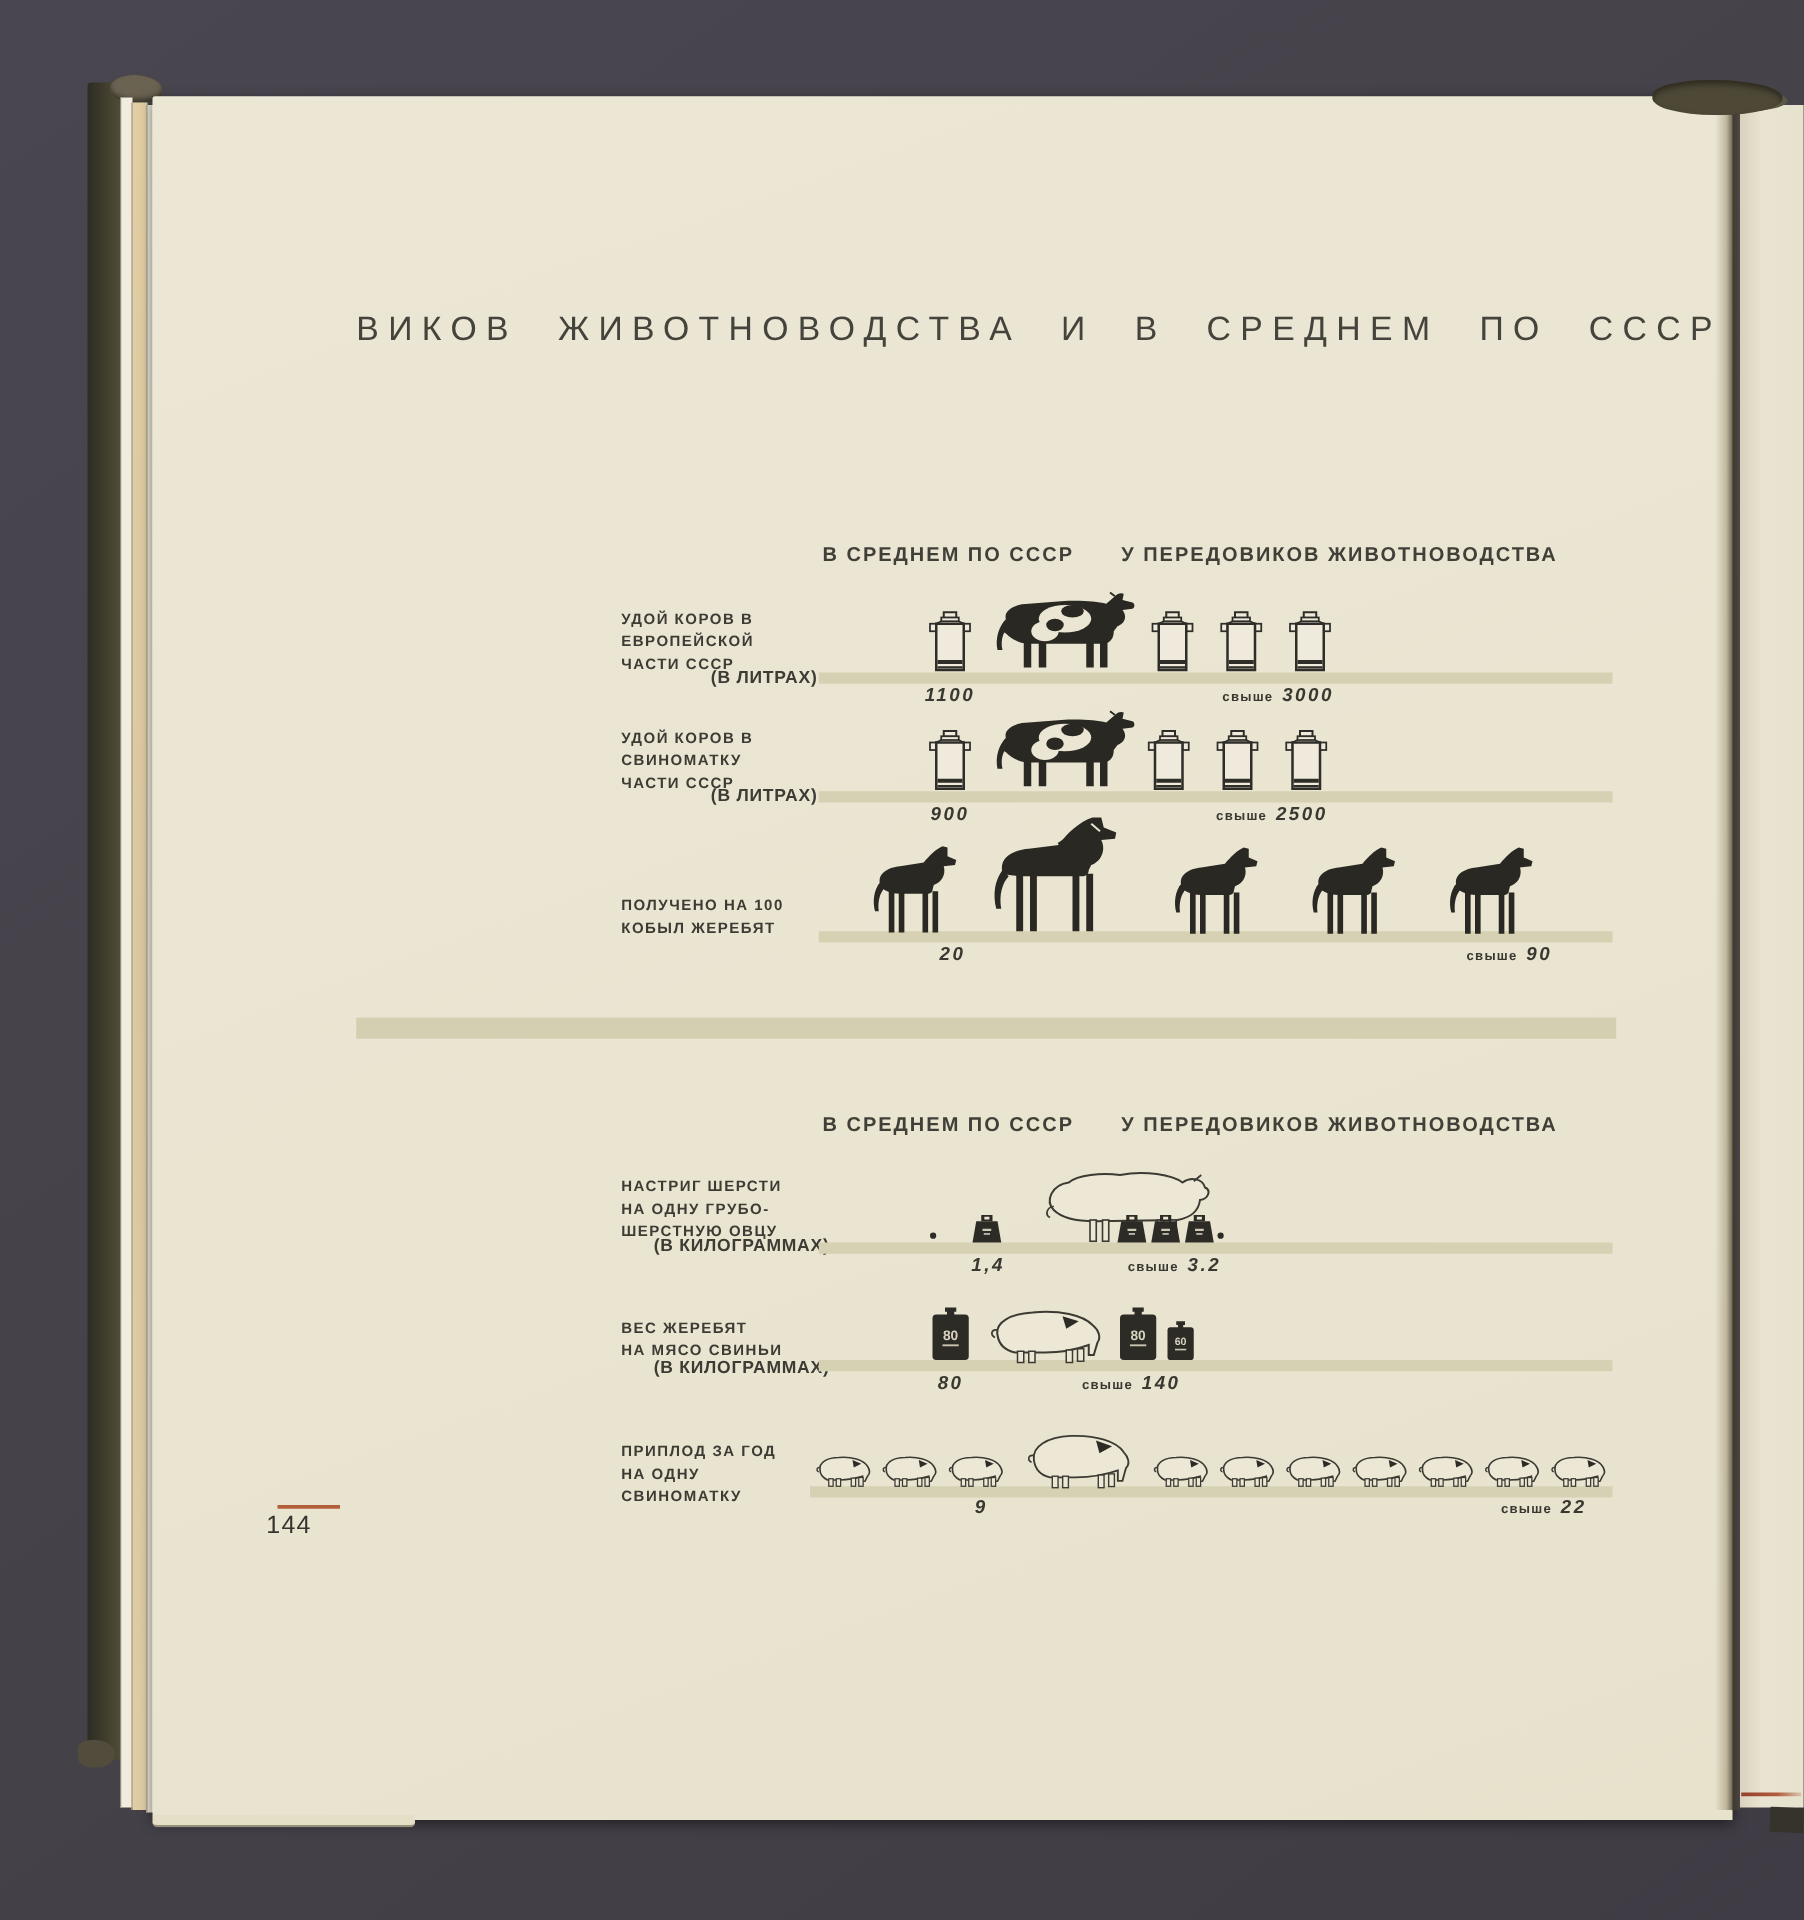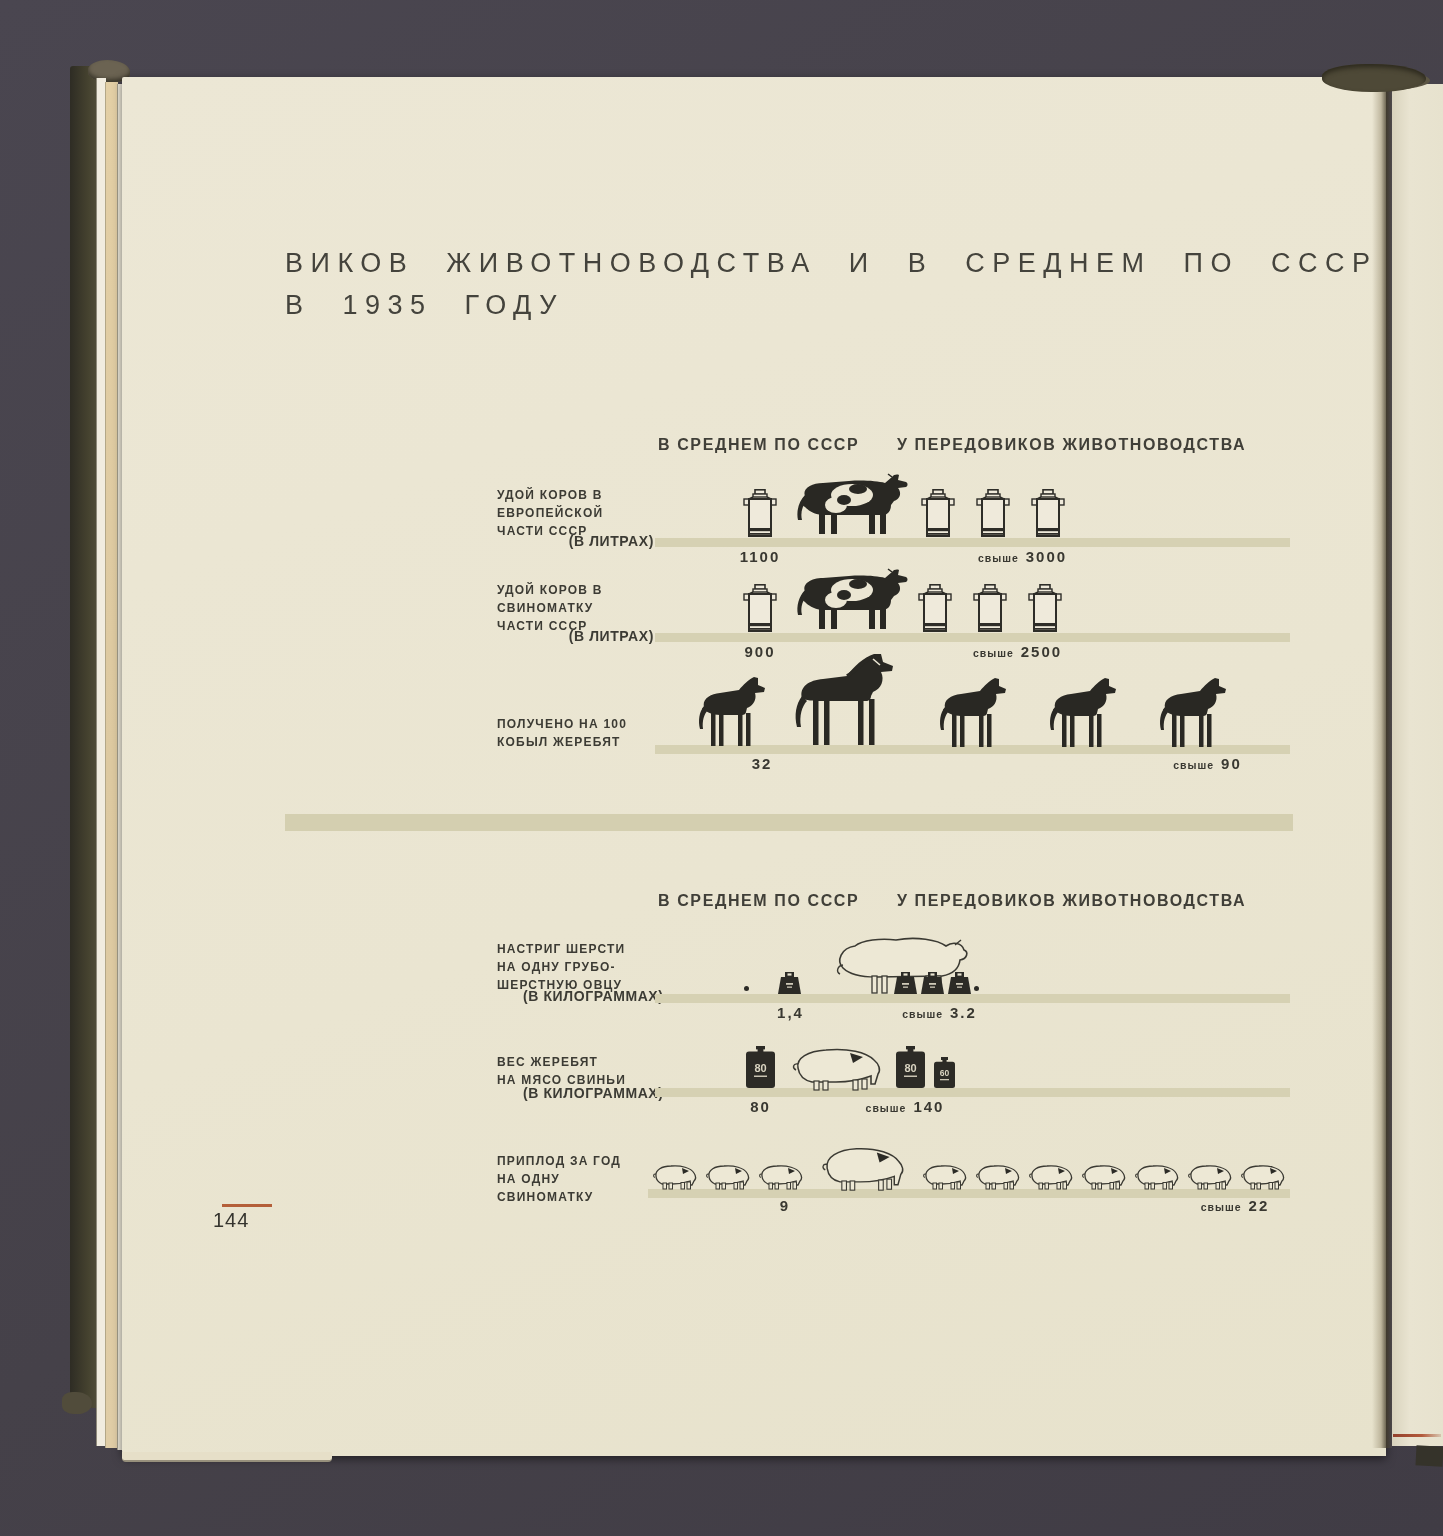--- a/index.html
+++ b/index.html
@@ -28,21 +28,21 @@
   .corner-dark{left:1416px;top:1446px;width:27px;height:20px;background:#35332a;transform:rotate(3deg);}
 
   
   .title-line{position:absolute;left:285px;width:1030px;color:#44433c;font-size:27px;letter-spacing:7.5px;word-spacing:17px;white-space:nowrap;}
   .col-header{position:absolute;color:#403f38;font-size:16px;font-weight:bold;letter-spacing:1.6px;white-space:nowrap;}
   .row-label{position:absolute;left:497px;color:#3c3b34;font-size:12px;font-weight:bold;letter-spacing:1.2px;line-height:18.5px;white-space:nowrap;}
   .unit-label{position:absolute;left:523px;width:131px;text-align:right;color:#3c3b34;font-size:14px;font-weight:bold;letter-spacing:.6px;white-space:nowrap;}
   .band{position:absolute;height:9px;background:#d6d1b3;}
   .divider{position:absolute;left:285px;top:814px;width:1008px;height:17px;background:#d4cfb0;}
   .value{position:absolute;display:flex;justify-content:center;align-items:baseline;gap:7px;color:#393831;}
-  .value .num{font-size:15px;font-weight:bold;letter-spacing:2px;}
+  .value .num{font-size:15px;font-weight:bold;letter-spacing:2px;font-style:italic;}
   .value .over{font-size:10.5px;font-weight:bold;letter-spacing:1px;}
   .dot{position:absolute;width:5px;height:5px;border-radius:50%;background:#2c2b26;}
   .rule{position:absolute;left:222px;top:1204px;width:50px;height:3px;background:#b45f39;}
   .pageno{position:absolute;left:213px;top:1209px;font-size:20px;letter-spacing:1px;color:#35342e;}
   svg.icon{position:absolute;overflow:visible;}
   svg text{font-family:"Liberation Sans","DejaVu Sans",sans-serif;}
 </style>
 </head>
 <body>
 
@@ -157,21 +157,20 @@
       <g id="weight-med">
         <rect x="9" y="0" width="7" height="3" fill="#2c2b26"></rect>
         <rect x="10.4" y="1.8" width="4.2" height="3.6" fill="#2c2b26"></rect>
         <rect x="2" y="4.8" width="21" height="26.2" rx="2.5" fill="#2c2b26"></rect>
         <rect x="8" y="22" width="9" height="1.3" fill="#c9c4b2"></rect>
       </g>
     </defs>
   </svg>
 
   <div class="title-line" style="top:248px">ВИКОВ ЖИВОТНОВОДСТВА И В СРЕДНЕМ ПО СССР</div>
-  <div class="title-line" style="top:290px">В 1935 ГОДУ</div>
 
   <div class="col-header" style="left:658px;top:436px">В СРЕДНЕМ ПО СССР</div>
   <div class="col-header" style="left:897px;top:436px">У ПЕРЕДОВИКОВ ЖИВОТНОВОДСТВА</div>
 
   <div>
     <div class="row-label" style="top:486px">УДОЙ КОРОВ В</div>
     <div class="row-label" style="top:504px">ЕВРОПЕЙСКОЙ</div>
     <div class="row-label" style="top:522px">ЧАСТИ СССР</div>
     <div class="unit-label" style="top:533px">(В ЛИТРАХ)</div>
     <div class="band" style="left:655px;top:538px;width:635px"></div>
@@ -242,21 +241,21 @@
     <svg class="icon" style="left:933px;top:677px" width="86" height="72" viewBox="0 0 86 72">
         <use href="#foal"></use>
       </svg>
     <svg class="icon" style="left:1043px;top:677px" width="86" height="72" viewBox="0 0 86 72">
         <use href="#foal"></use>
       </svg>
     <svg class="icon" style="left:1153px;top:677px" width="86" height="72" viewBox="0 0 86 72">
         <use href="#foal"></use>
       </svg>
     <div class="value" style="left:737px;top:755px;width:50px">
-        <span class="num">32</span>
+        <span class="num">20</span>
       </div>
     <div class="value" style="left:1155px;top:755px;width:105px">
         <span class="over">свыше</span>
         <span class="num">90</span>
       </div>
   </div>
 
   <div class="divider"></div>
 
   <div class="col-header" style="left:658px;top:892px">В СРЕДНЕМ ПО СССР</div>

